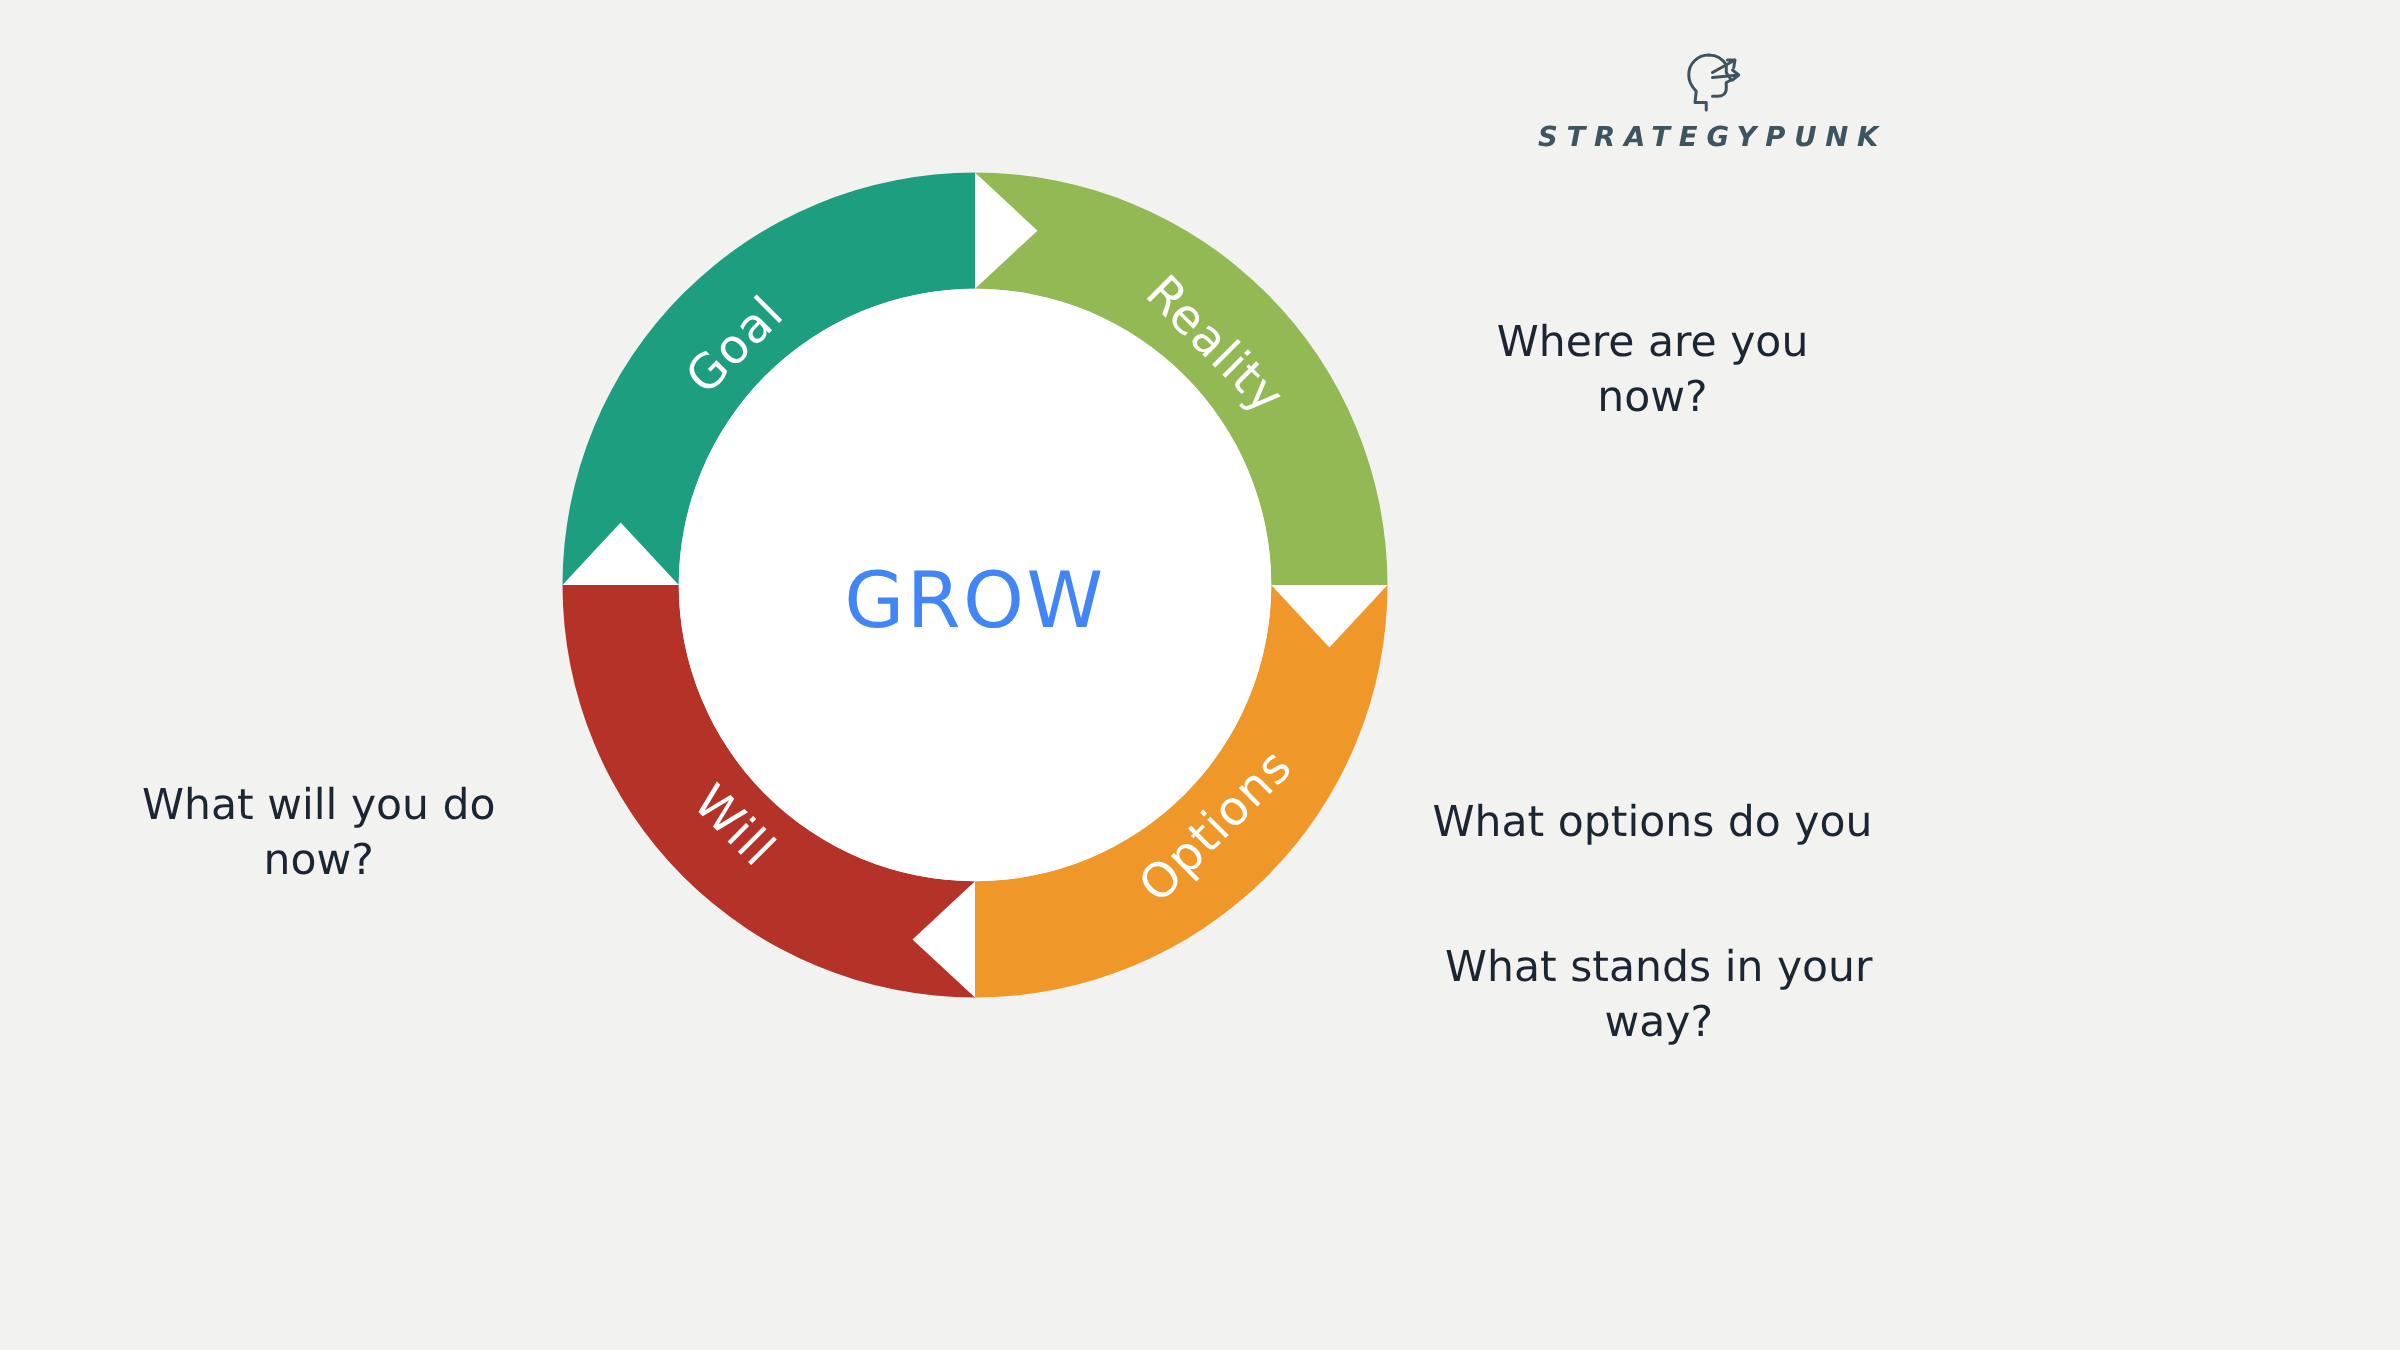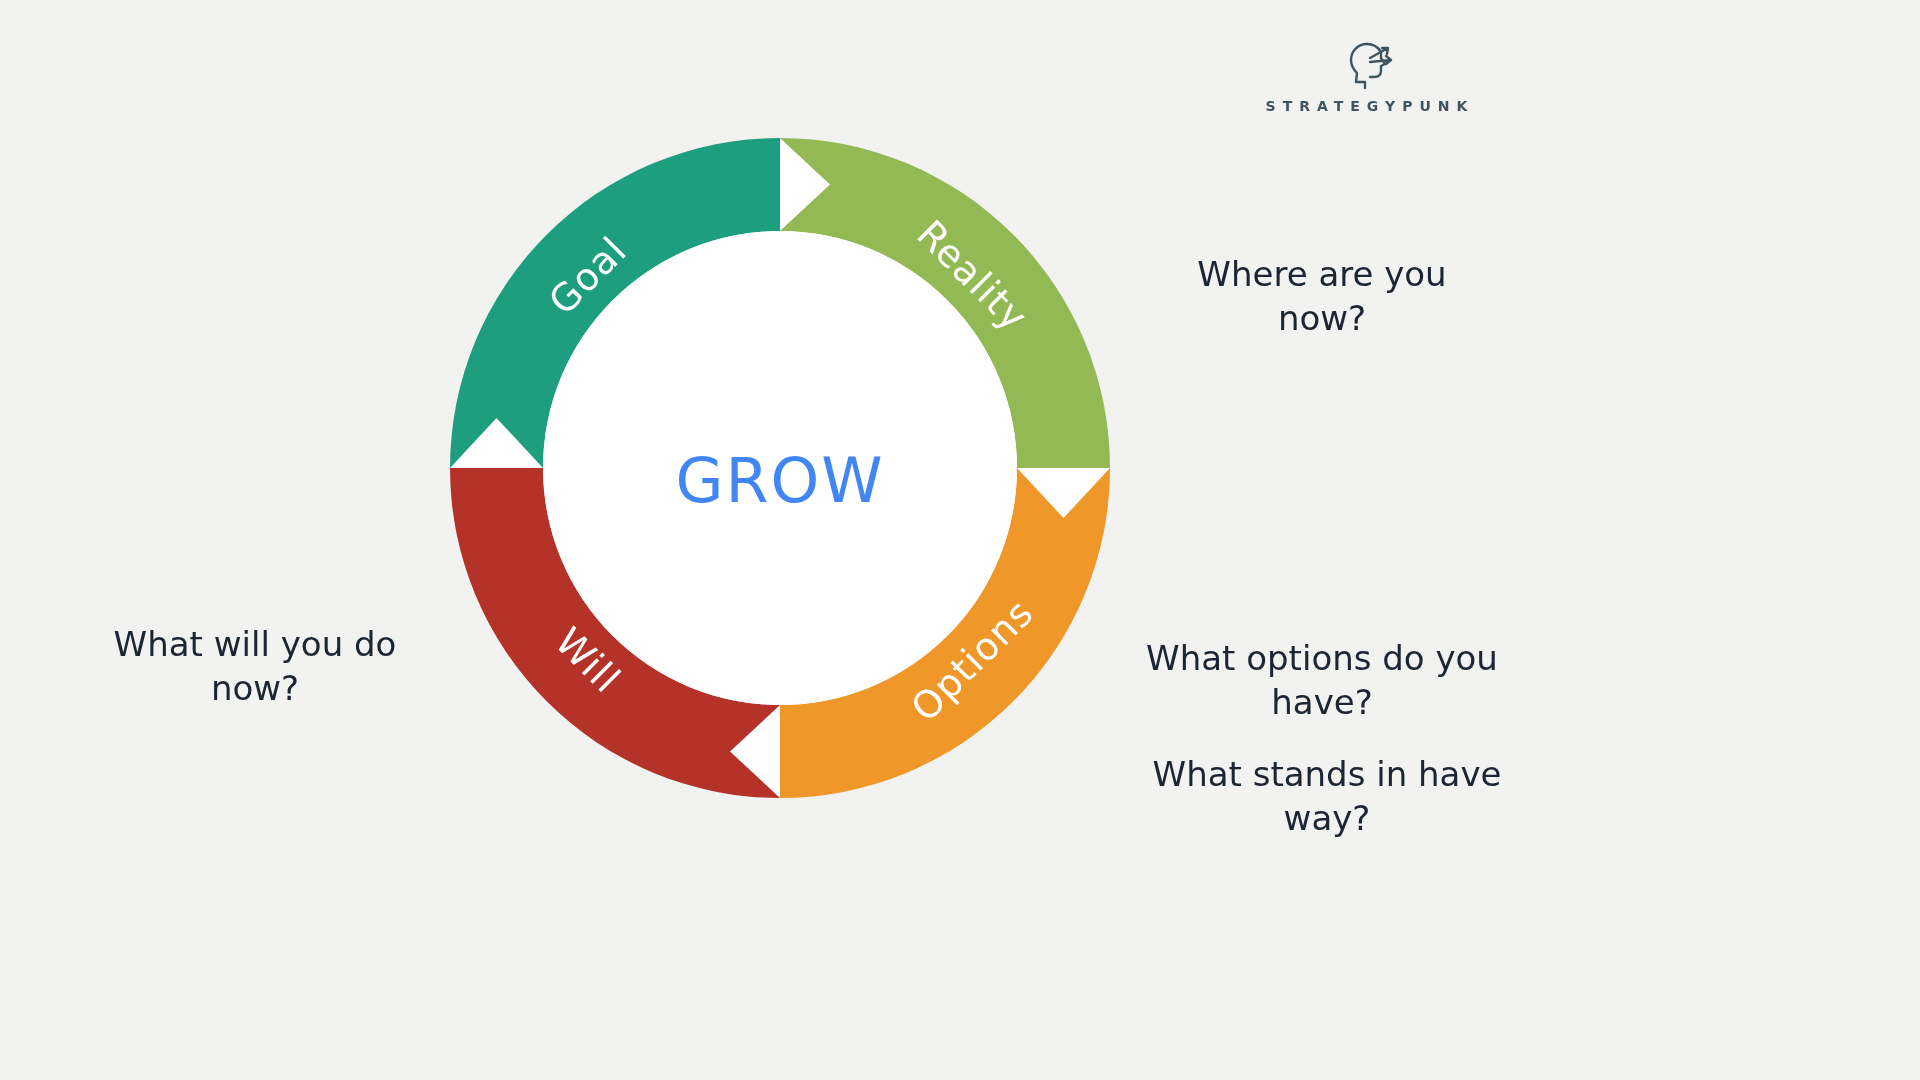--- a/index.html
+++ b/index.html
@@ -10,23 +10,24 @@
     overflow:hidden;
     font-family:"DejaVu Sans","Liberation Sans",sans-serif;
   }
   
   .logo{
     position:absolute;left:1245px;top:38px;width:250px;
     display:flex;flex-direction:column;align-items:center;
   }
   .logo-icon{margin-bottom:6px;}
   .logo-text{
-    font-size:14px;font-weight:600;letter-spacing:7px;
+    font-size:22px;font-weight:600;letter-spacing:7px;
     color:#3e5560;white-space:nowrap;
     font-family:"DejaVu Sans","Liberation Sans",sans-serif;
+    font-style:italic;
   }
   
   .diagram-wrap{position:absolute;left:440px;top:128px;width:680px;height:680px;}
   .seg-label{
     font-size:38px;fill:#ffffff;letter-spacing:1px;
     font-family:"DejaVu Sans","Liberation Sans",sans-serif;
   }
   .center-label{
     font-size:62px;letter-spacing:2px;
     font-family:"DejaVu Sans","Liberation Sans",sans-serif;
@@ -84,21 +85,20 @@
     <span class="line">now?</span>
   </div>
 
   <div class="annotation" style="left:55px;top:622px;">
     <span class="line">What will you do</span>
     <span class="line">now?</span>
   </div>
 
   <div class="annotation" style="left:1122px;top:636px;">
     <span class="line">What options do you</span>
-    <span class="line">have?</span>
   </div>
 
   <div class="annotation" style="left:1127px;top:752px;">
-    <span class="line">What stands in have</span>
+    <span class="line">What stands in your</span>
     <span class="line">way?</span>
   </div>
 
 </div>
 
 </body></html>

